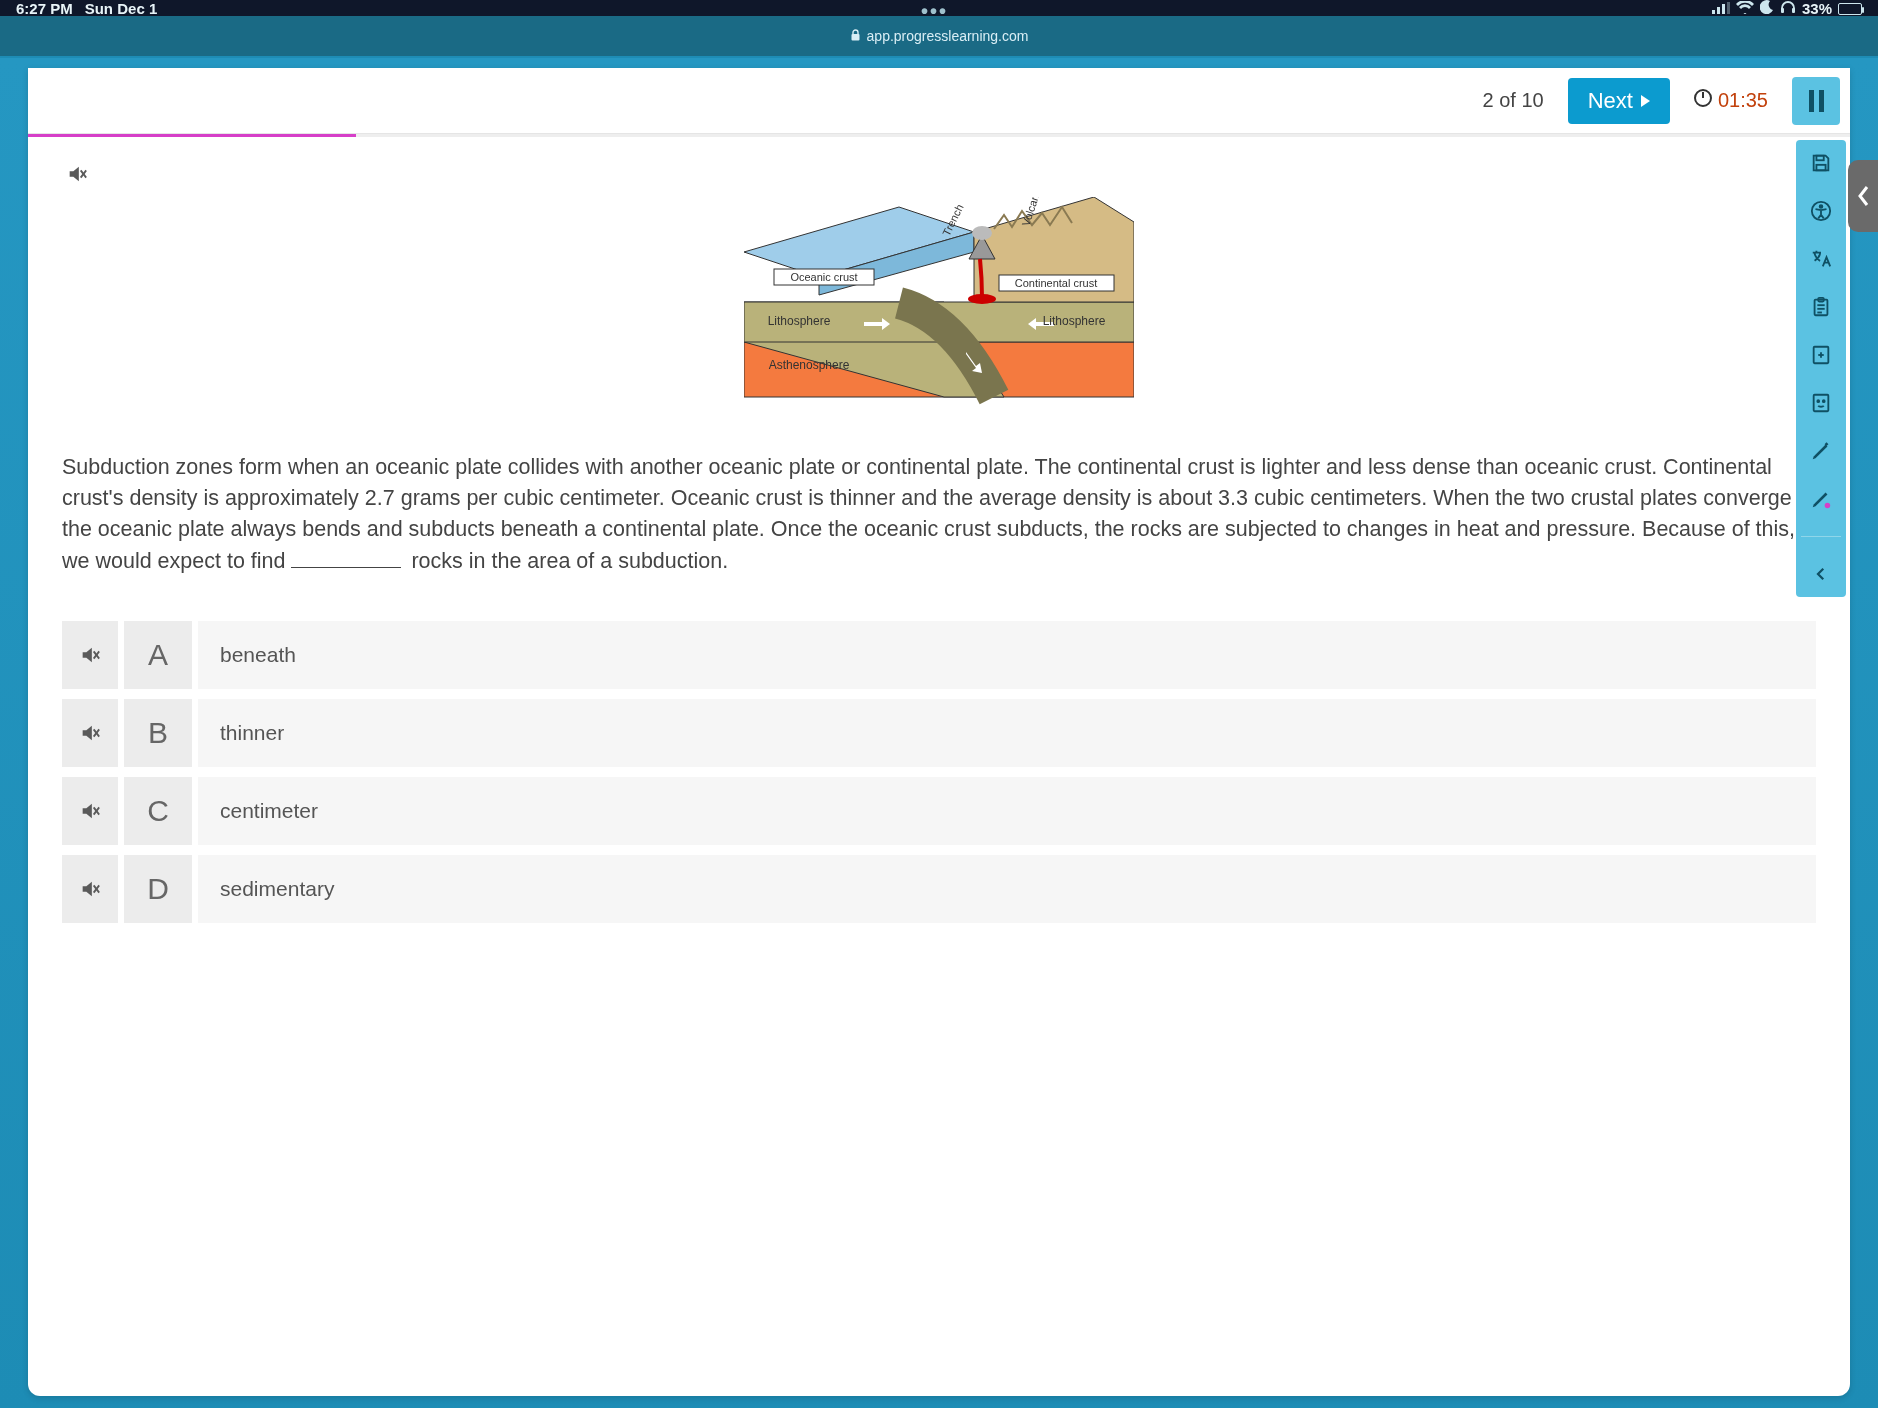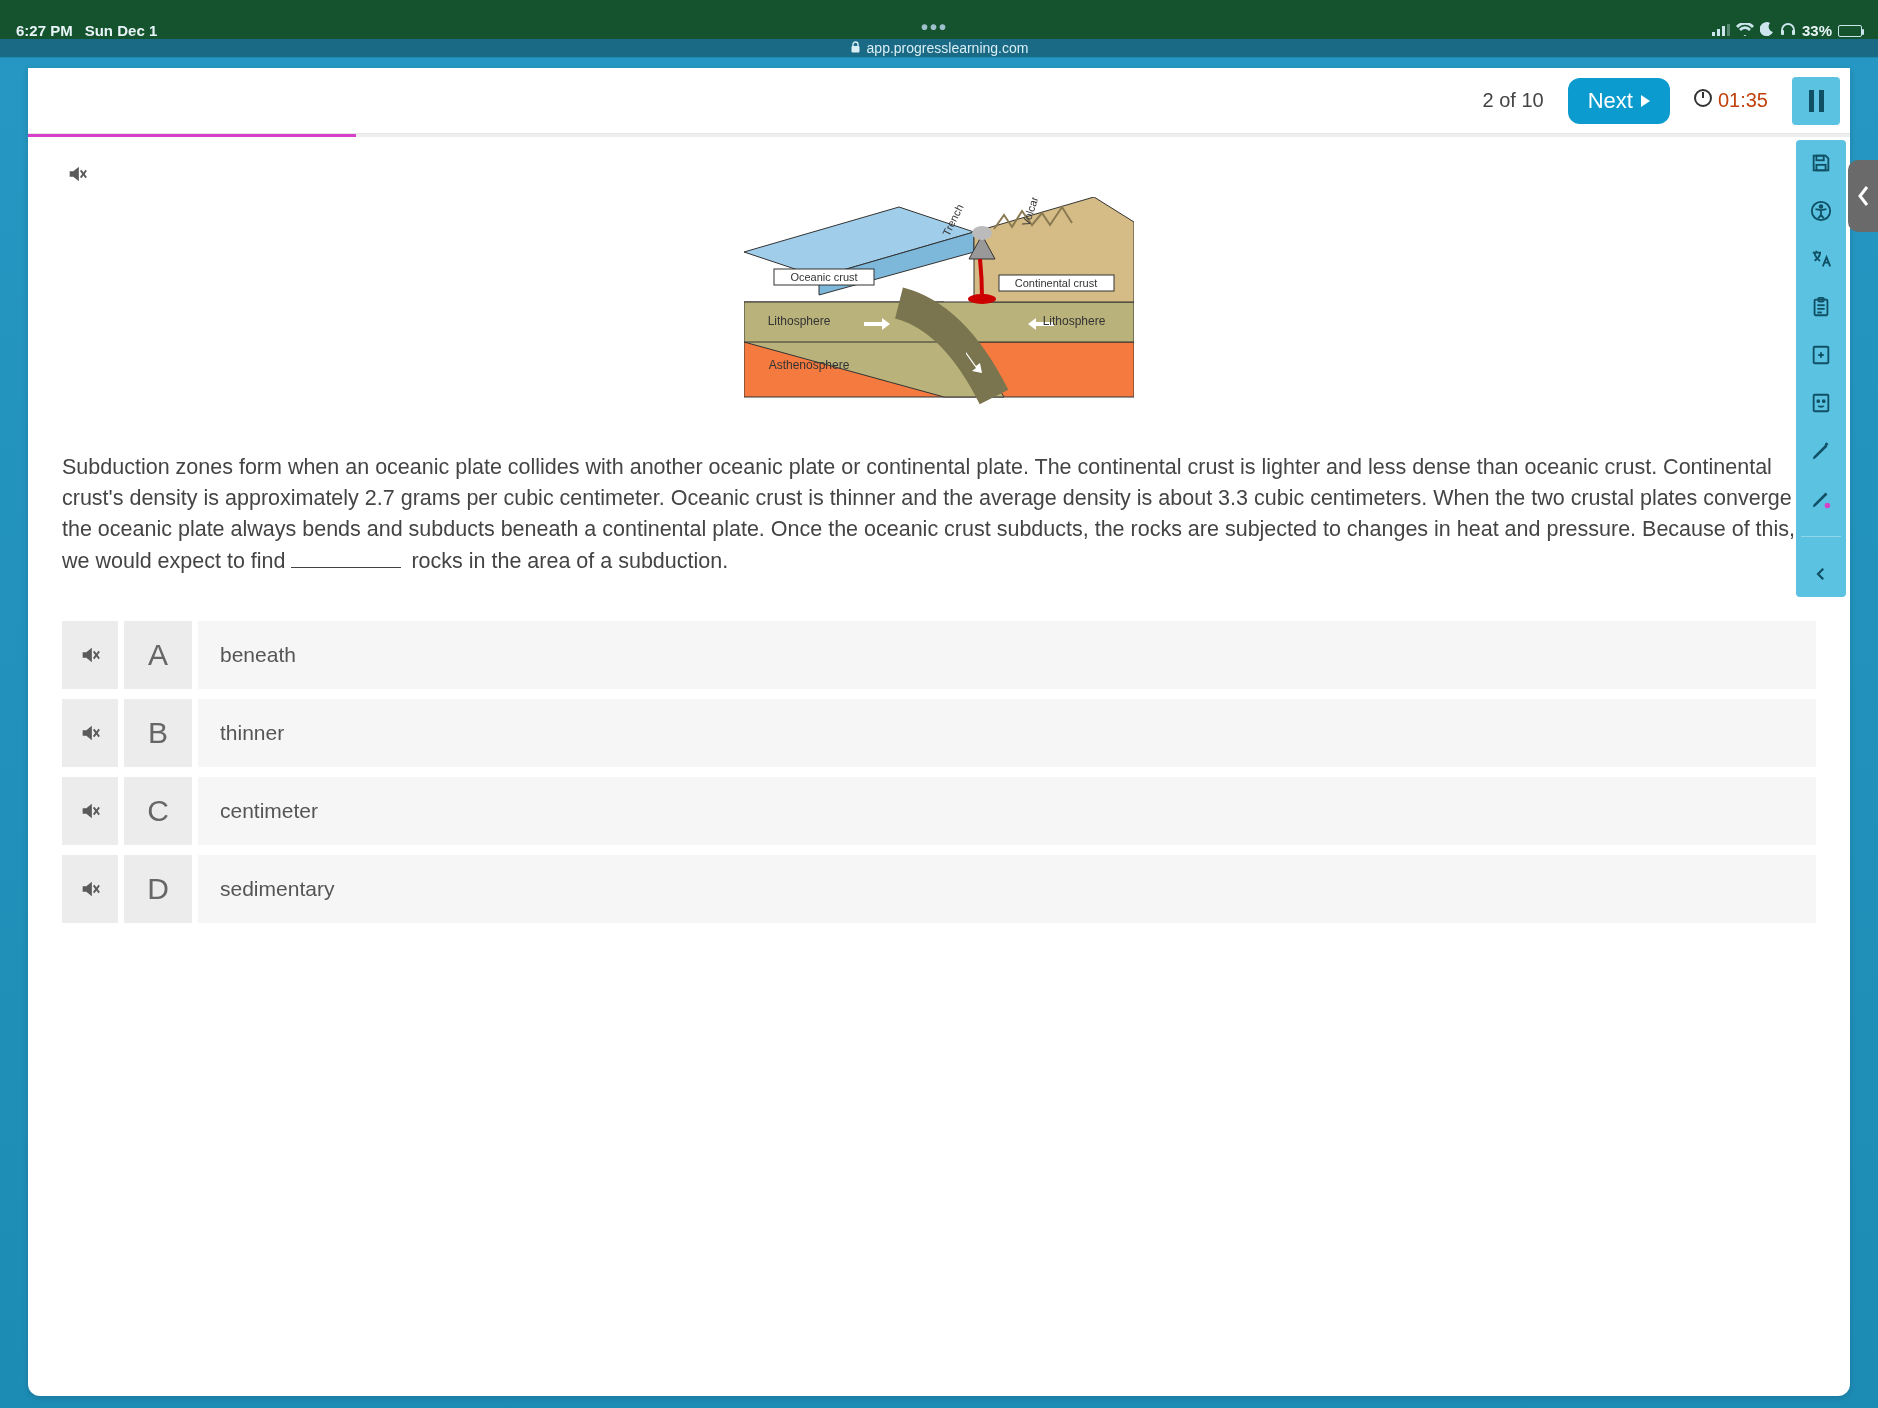--- a/index.html
+++ b/index.html
@@ -1,39 +1,39 @@
 <!DOCTYPE html>
 <html><head>
 <meta charset="utf-8">
 <style>
   * { margin: 0; padding: 0; box-sizing: border-box; }
   html, body { width: 100%; height: 100%; font-family: Arial, Helvetica, sans-serif; }
   body { background: #1d8cb5; overflow: hidden; }
 
   
   .status-bar {
-    height: 39px;
-    background: #14532d;
+    height: 16px;
+    background: #0f172a;
     color: #e8f4f8;
     display: flex;
-    align-items: flex-end;
+    align-items: flex-start;
     padding: 0 16px;
     font-size: 15px;
     font-weight: 600;
   }
   .status-left { flex: 0 0 auto; display:flex; gap:12px;}
   .status-center { flex: 1; text-align: center; font-size: 20px; letter-spacing: 2px; color:#9fc1cd;}
   .status-right { flex: 0 0 auto; display:flex; align-items:center; gap:6px;}
   .battery-box { width:24px; height:12px; border:1px solid #cde6ee; border-radius:2px; position:relative; display:inline-block; vertical-align:middle;}
   .battery-box::after{content:'';position:absolute;right:-3px;top:3px;width:2px;height:6px;background:#cde6ee;border-radius:1px;}
   .battery-fill{height:100%;width:66%;background:#cde6ee;}
 
   
   .url-bar {
-    height: 18px;
+    height: 40px;
     background: #1a6a85;
     color:#d9eef5;
     display:flex;
     align-items:center;
     justify-content:center;
     font-size:14px;
     gap:6px;
   }
   .lock-icon{font-size:12px;}
 
@@ -59,21 +59,21 @@
     height:66px;
     display:flex;
     align-items:center;
     justify-content:flex-end;
     padding: 0 10px;
     gap:24px;
     border-bottom:1px solid #e5e5e5;
   }
   .progress-text{color:#444;font-size:20px;}
   .next-btn{
-    background:#0c9bcf;color:#fff;border:none;border-radius:12px;
+    background:#0c9bcf;color:#fff;border:none;border-radius:4px;
     padding:10px 20px;font-size:22px;cursor:pointer;
     display:flex;align-items:center;gap:8px;
   }
   .next-btn .tri{width:0;height:0;border-left:9px solid #fff;border-top:6px solid transparent;border-bottom:6px solid transparent;}
   .timer{color:#c2410c;font-size:20px;display:flex;align-items:flex-start;gap:6px;}
   .timer-icon{width:18px;height:18px;border:2px solid #333;border-radius:50%;position:relative;}
   .timer-icon::after{content:'';position:absolute;left:50%;top:50%;width:2px;height:6px;background:#333;transform-origin:bottom;transform:translate(-50%,-100%);}
   .pause-btn{
     width:48px;height:48px;background:#5bc2e2;border-radius:4px;border:none;cursor:pointer;
     display:flex;align-items:center;justify-content:center;gap:5px;

